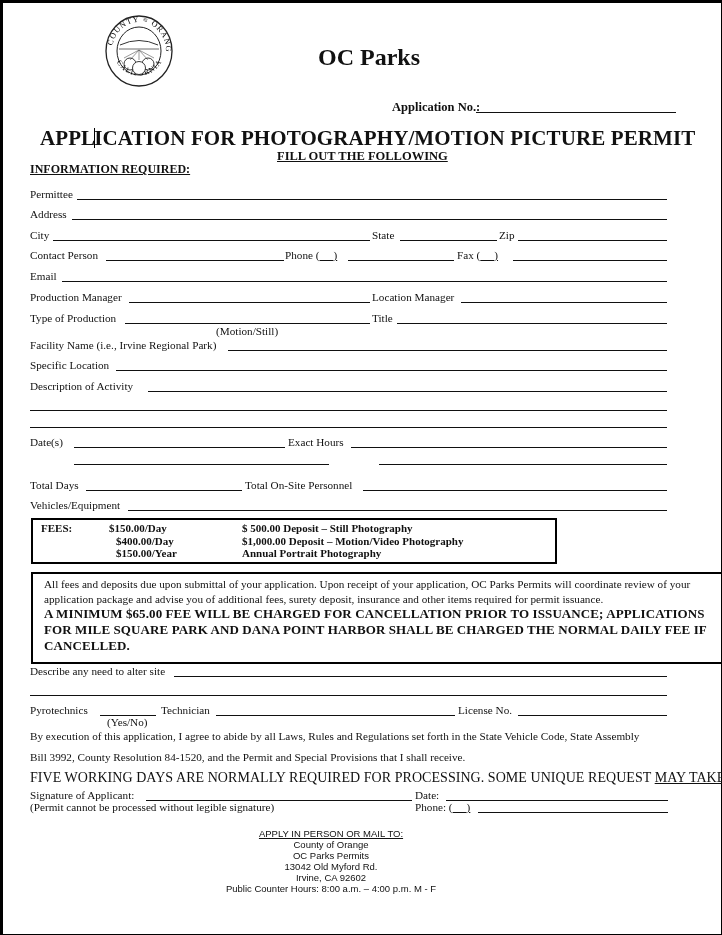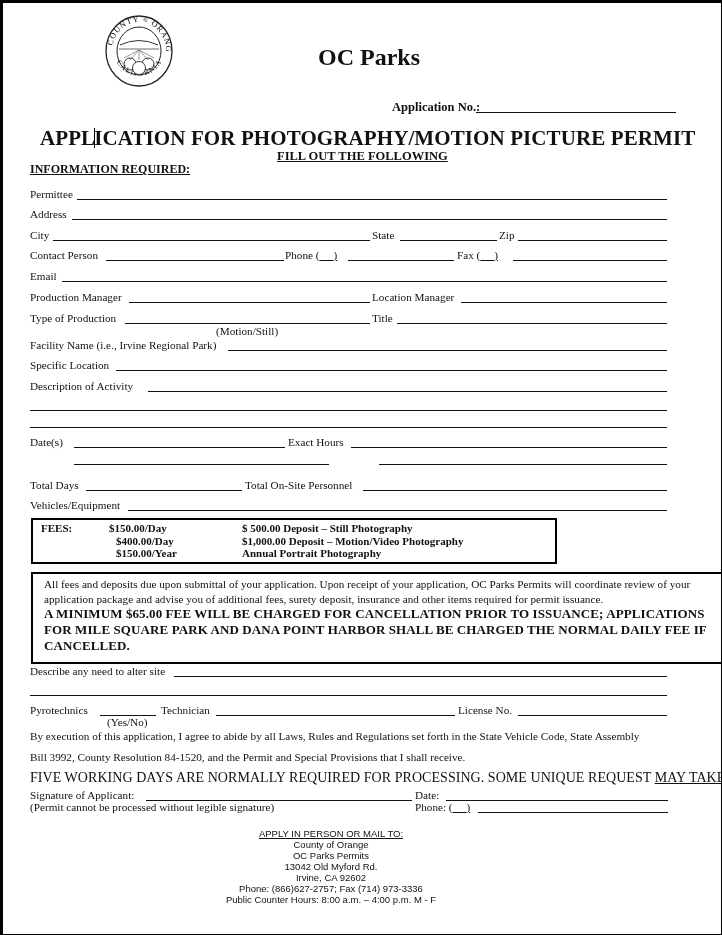--- a/index.html
+++ b/index.html
@@ -163,15 +163,14 @@
 <div class="line" style="left:446px;top:800px;width:222px;"></div>
 <div class="abs fl" style="left:415px;top:801px;"><span>Phone: (</span><span style="text-decoration:underline;">&nbsp;&nbsp;&nbsp;&nbsp;&nbsp;<span>)</span></span></div>
 <div class="line" style="left:478px;top:812px;width:190px;"></div>
 
 <div class="abs footer">
   <div class="hdr">APPLY IN PERSON OR MAIL TO:</div>
   <div>County of Orange</div>
   <div>OC Parks Permits</div>
   <div>13042 Old Myford Rd.</div>
   <div>Irvine, CA  92602</div>
-  <div>Phone:  (866)627-2757; Fax (714) 973-3336</div>
   <div>Public Counter Hours: 8:00 a.m. – 4:00 p.m.  M - F</div>
 </div>
 
 </body></html>

